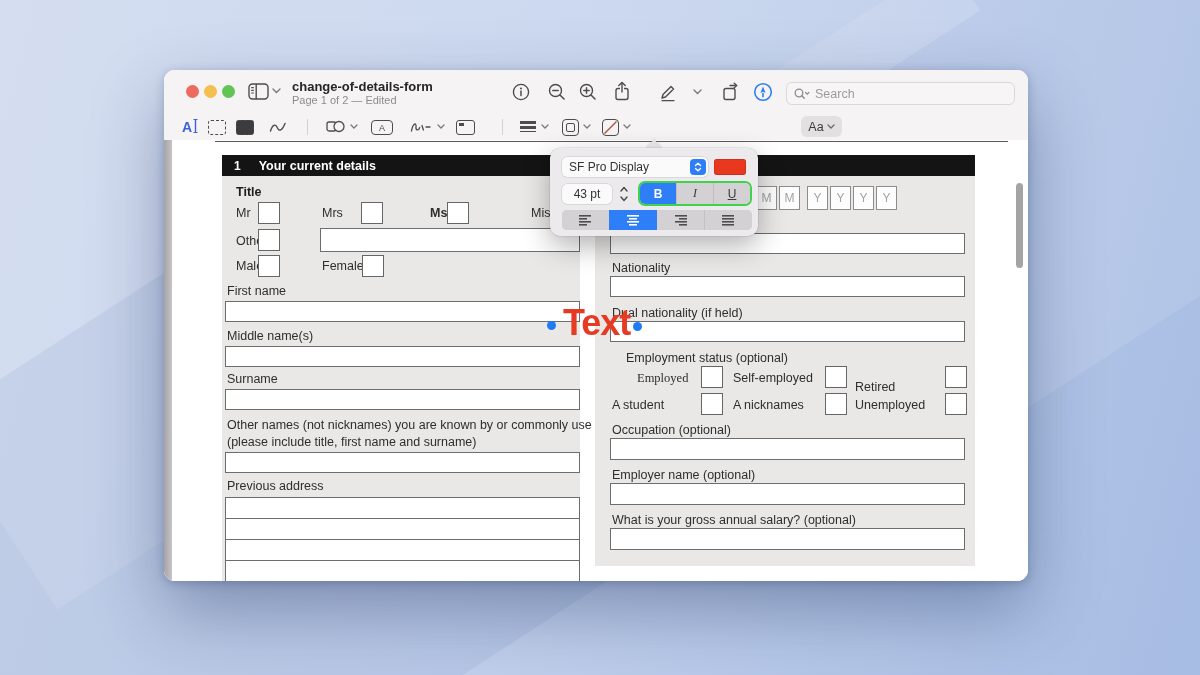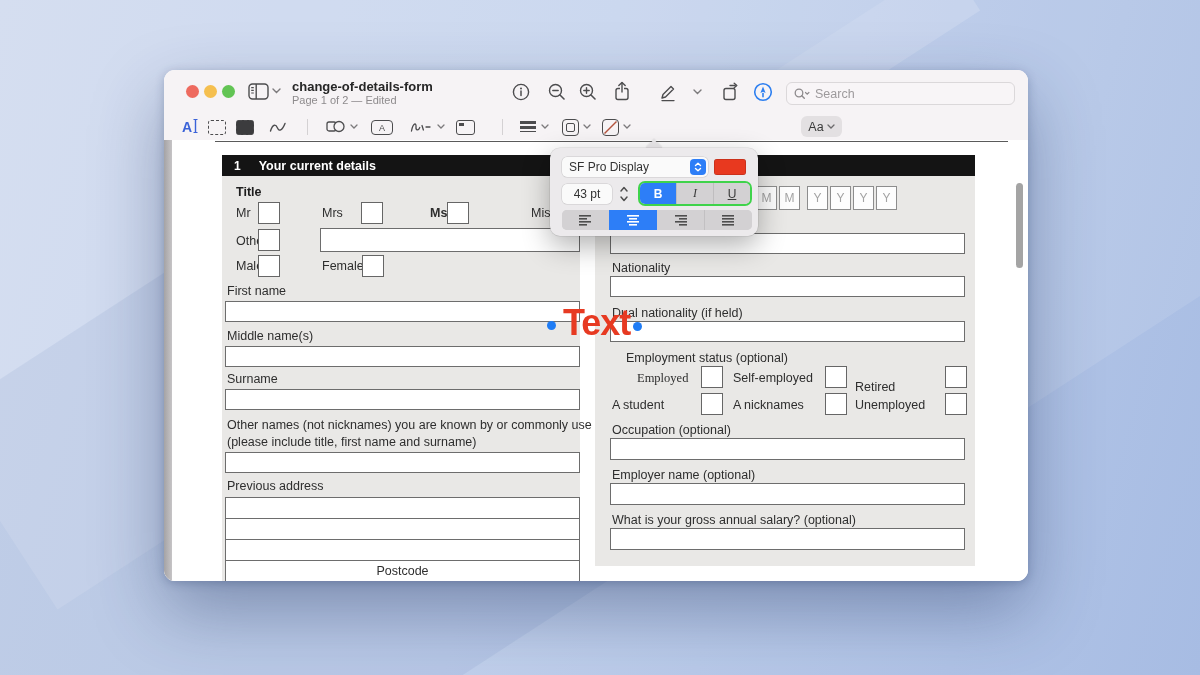--- a/index.html
+++ b/index.html
@@ -274,21 +274,20 @@
 
       <div class="abs flabel" style="left:63px;top:278px;">Other names (not nicknames) you are known by or commonly use</div>
       <div class="abs flabel" style="left:63px;top:295px;">(please include title, first name and surname)</div>
       <div class="abs inp" style="left:61px;top:312px;width:355px;height:21px;"></div>
 
       <div class="abs flabel" style="left:63px;top:339px;">Previous address</div>
       <div class="abs inp" style="left:61px;top:357px;width:355px;height:84px;border-bottom:none;">
         <div style="position:absolute;left:0;top:20px;width:100%;height:1px;background:#6d6d6d;"></div>
         <div style="position:absolute;left:0;top:41px;width:100%;height:1px;background:#6d6d6d;"></div>
         <div style="position:absolute;left:0;top:62px;width:100%;height:1px;background:#6d6d6d;"></div>
-        <div class="flabel" style="position:absolute;left:0;top:66px;width:100%;text-align:center;">Postcode</div>
       </div>
 
       <div class="abs graysec" style="left:431px;top:36px;width:380px;height:390px;"></div>
       <div class="abs blackbar" style="left:431px;top:15px;width:380px;"></div>
 
       <div class="abs dbox" style="left:592px;top:46px;">M</div>
       <div class="abs dbox" style="left:615px;top:46px;">M</div>
       <div class="abs dbox" style="left:643px;top:46px;">Y</div>
       <div class="abs dbox" style="left:666px;top:46px;">Y</div>
       <div class="abs dbox" style="left:689px;top:46px;">Y</div>

